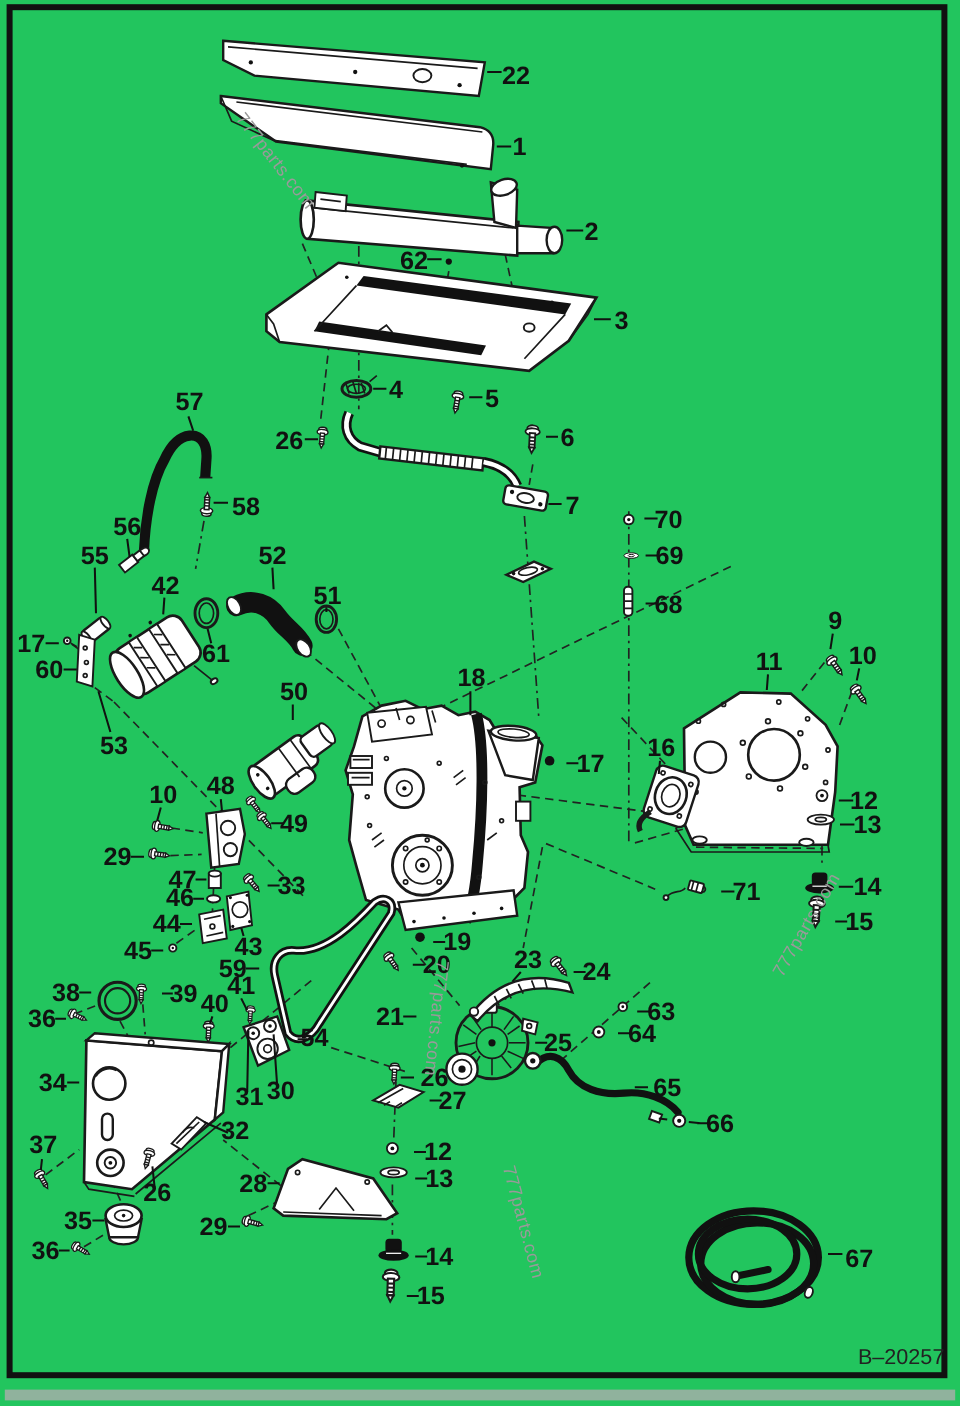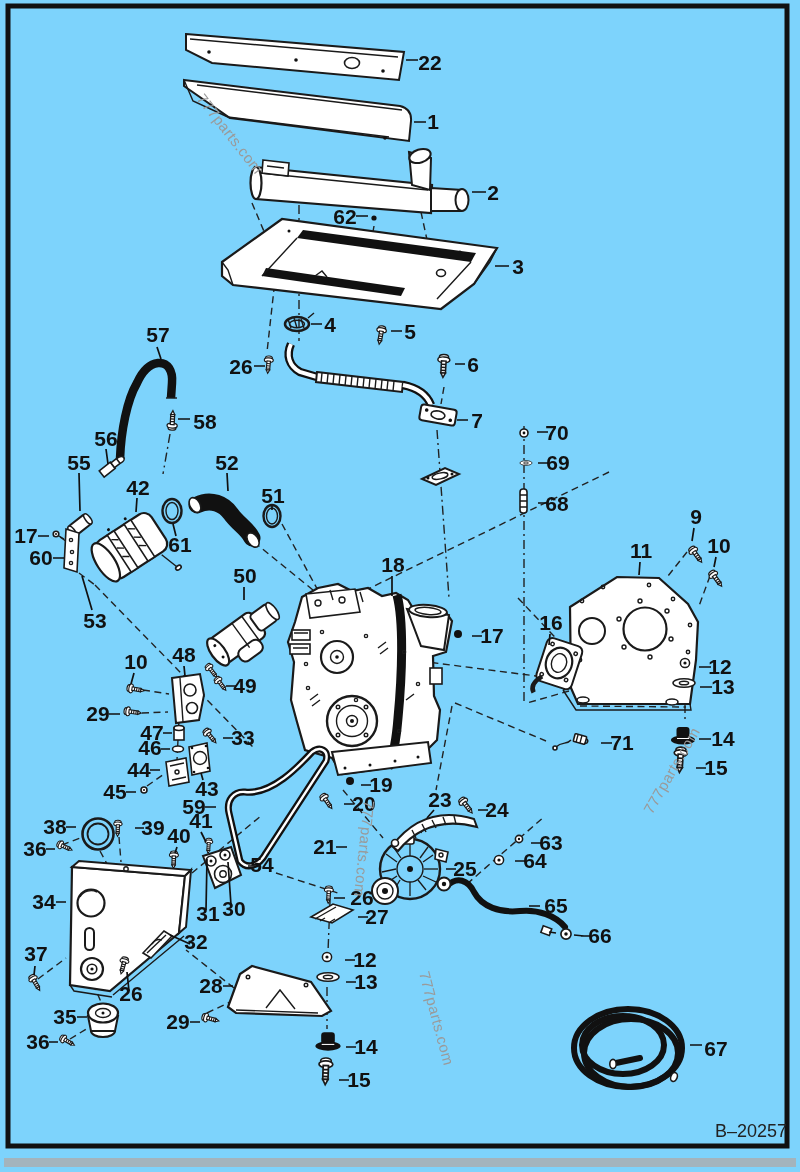--- a/index.html
+++ b/index.html
@@ -1,16 +1,16 @@
 <!DOCTYPE html>
 <html><head>
 <meta charset="utf-8">
 <style>
   html,body{margin:0;padding:0;background:#fff;}
-  .stage{position:relative;width:800px;height:1172px;background:#7dd3fc;overflow:hidden;}
+  .stage{position:relative;width:800px;height:1172px;background:#22c55e;overflow:hidden;}
   svg{display:block;}
   .lbl{font-family:"Liberation Sans","DejaVu Sans",sans-serif;font-weight:bold;font-size:21px;fill:#111;text-anchor:middle;}
   .wm{font-family:"Liberation Sans","DejaVu Sans",sans-serif;font-size:15px;fill:#9a9a9a;letter-spacing:.5px;}
   .code{font-family:"Liberation Sans","DejaVu Sans",sans-serif;font-size:18px;fill:#222;text-anchor:end;}
   .o2{stroke:#1a1a1a;stroke-width:2;fill:#fff;}
   .o22{stroke:#1a1a1a;stroke-width:2.2;fill:#fff;}
   .o16{stroke:#1a1a1a;stroke-width:1.6;fill:#fff;}
   .ln{stroke:#1a1a1a;stroke-width:1.4;fill:none;}
   .nf{fill:none;}
   .blk{fill:#111;stroke:none;}

